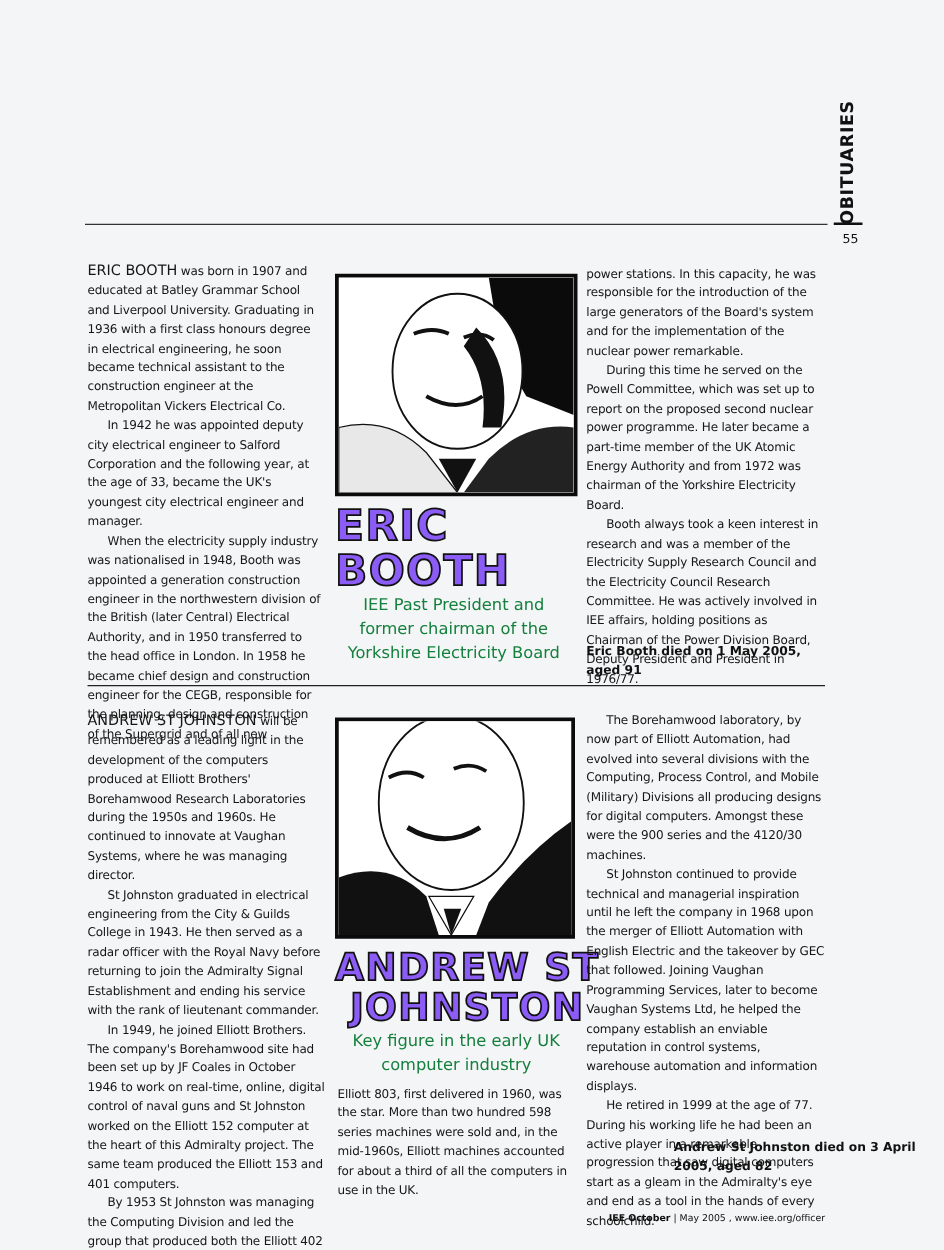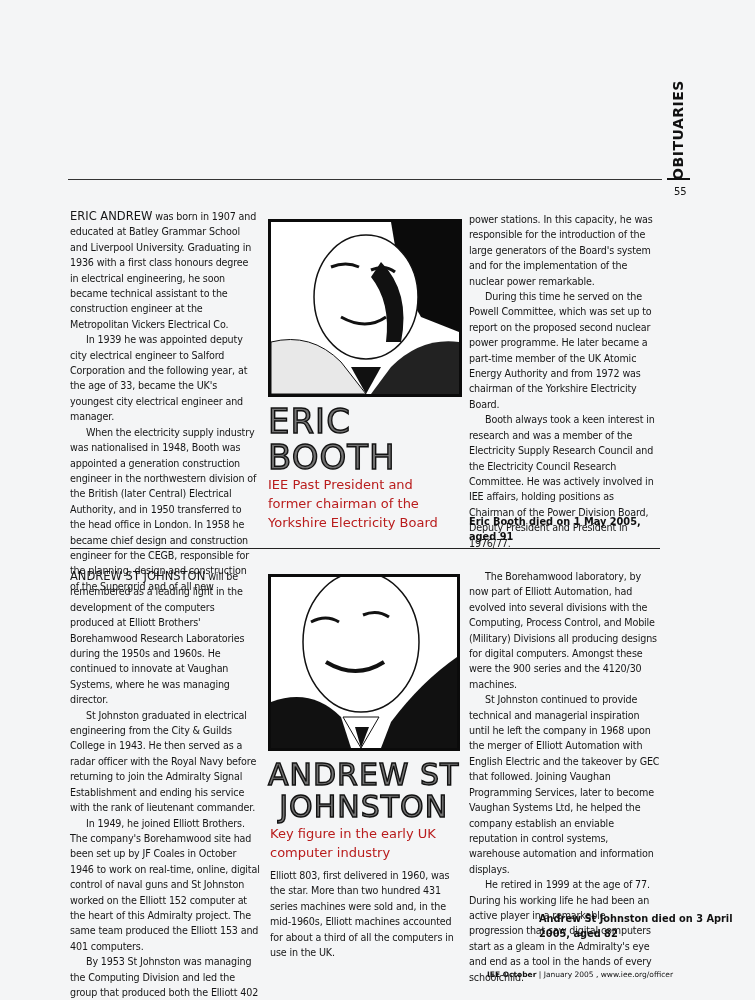--- a/index.html
+++ b/index.html
@@ -13,43 +13,43 @@
   }
   .tab-rule { position: absolute; left: 667px; top: 178px; width: 23px; height: 2px; background: #111; }
   .page-num { position: absolute; left: 674px; top: 186px; font-size: 10px; }
   .rule { position: absolute; height: 1px; background: #222; }
   .col { position: absolute; font-size: 9.6px; line-height: 15.4px; color: #161616; letter-spacing: -0.15px; }
   .col p { text-indent: 0; }
   .col p.ind { text-indent: 16px; }
   .lead { font-size: 11.5px; letter-spacing: 0; }
   .photo { position: absolute; border: 3px solid #0b0b0b; background: #fff; overflow: hidden; }
   .name {
-    position: absolute; font-family: "DejaVu Sans", sans-serif; font-weight: normal;
-    color: #737373; -webkit-text-stroke: 1.4px #111; letter-spacing: 1px; line-height: 1;
+    position: absolute; font-family: "DejaVu Sans", sans-serif; font-weight: bold;
+    color: #8b5cf6; -webkit-text-stroke: 1.4px #111; letter-spacing: 1px; line-height: 1;
   }
-  .deck { position: absolute; font-size: 13px; line-height: 19px; color: #b91c1c; }
+  .deck { position: absolute; font-size: 13px; line-height: 19px; color: #15803d; text-align: center; }
   .died { position: absolute; font-weight: bold; font-size: 9.8px; line-height: 15px; }
   .footer { position: absolute; left: 487px; top: 970px; font-size: 7.5px; }
   .footer b { font-weight: bold; }
 </style>
 </head>
 <body>
 
 <div class="section-tab">
   <span>OBITUARIES</span>
 </div>
 <div class="tab-rule"></div>
 <div class="page-num">55</div>
 
 <div class="rule" style="left:68px; top:179px; width:594px; background:#333;"></div>
 
 <article>
   <div class="col" style="left:70px; top:209px; width:188px;">
-    <p><span class="lead">ERIC ANDREW</span><span> was born in 1907 and educated at Batley Grammar School and Liverpool University. Graduating in 1936 with a first class honours degree in electrical engineering, he soon became technical assistant to the construction engineer at the Metropolitan Vickers Electrical Co.</span></p>
-    <p class="ind">In 1939 he was appointed deputy city electrical engineer to Salford Corporation and the following year, at the age of 33, became the UK's youngest city electrical engineer and manager.</p>
+    <p><span class="lead">ERIC BOOTH</span><span> was born in 1907 and educated at Batley Grammar School and Liverpool University. Graduating in 1936 with a first class honours degree in electrical engineering, he soon became technical assistant to the construction engineer at the Metropolitan Vickers Electrical Co.</span></p>
+    <p class="ind">In 1942 he was appointed deputy city electrical engineer to Salford Corporation and the following year, at the age of 33, became the UK's youngest city electrical engineer and manager.</p>
     <p class="ind">When the electricity supply industry was nationalised in 1948, Booth was appointed a generation construction engineer in the northwestern division of the British (later Central) Electrical Authority, and in 1950 transferred to the head office in London. In 1958 he became chief design and construction engineer for the CEGB, responsible for the planning, design and construction of the Supergrid and of all new</p>
   </div>
 
   <div class="photo" style="left:268px; top:219px; width:194px; height:178px;">
     <svg width="188" height="172" viewBox="0 0 188 172">
       <rect width="188" height="172" fill="#fff"></rect>
       <path d="M120 0 L188 0 L188 110 L150 95 L130 60 Z" fill="#0b0b0b"></path>
       <ellipse cx="95" cy="75" rx="52" ry="62" fill="#fff" stroke="#111" stroke-width="1.5"></ellipse>
       <path d="M110 40 Q140 70 130 120 L115 120 Q120 80 100 55 Z" fill="#111"></path>
       <path d="M60 45 q15 -6 28 0" stroke="#111" stroke-width="3" fill="none"></path>
@@ -99,26 +99,26 @@
     </svg>
   </div>
 
   <div class="name" style="left:268px; top:760px; font-size:30px;text-align:center;">
     <div>ANDREW ST</div>
     <div style="margin-top:2px;">JOHNSTON</div>
   </div>
   <div class="deck" style="left:270px; top:824px; width:190px;">Key figure in the early UK computer industry</div>
 
   <div class="col" style="left:270px; top:868px; width:192px;">
-    <p>Elliott 803, first delivered in 1960, was the star. More than two hundred 431 series machines were sold and, in the mid-1960s, Elliott machines accounted for about a third of all the computers in use in the UK.</p>
+    <p>Elliott 803, first delivered in 1960, was the star. More than two hundred 598 series machines were sold and, in the mid-1960s, Elliott machines accounted for about a third of all the computers in use in the UK.</p>
   </div>
 
   <div class="col" style="left:469px; top:569px; width:192px;">
     <p class="ind">The Borehamwood laboratory, by now part of Elliott Automation, had evolved into several divisions with the Computing, Process Control, and Mobile (Military) Divisions all producing designs for digital computers. Amongst these were the 900 series and the 4120/30 machines.</p>
     <p class="ind">St Johnston continued to provide technical and managerial inspiration until he left the company in 1968 upon the merger of Elliott Automation with English Electric and the takeover by GEC that followed. Joining Vaughan Programming Services, later to become Vaughan Systems Ltd, he helped the company establish an enviable reputation in control systems, warehouse automation and information displays.</p>
     <p class="ind">He retired in 1999 at the age of 77. During his working life he had been an active player in a remarkable progression that saw digital computers start as a gleam in the Admiralty's eye and end as a tool in the hands of every schoolchild.</p>
   </div>
   <div class="died" style="left:497px; top:911px; width:200px;margin-left:42px;">Andrew St Johnston died on 3 April 2005, aged 82</div>
 </article>
 
 <div class="footer">
-  <b>IEE October</b><span> | </span><span>January 2005</span><span> , </span><span>www.iee.org/officer</span>
+  <b>IEE October</b><span> | </span><span>May 2005</span><span> , </span><span>www.iee.org/officer</span>
 </div>
 
 </body></html>

